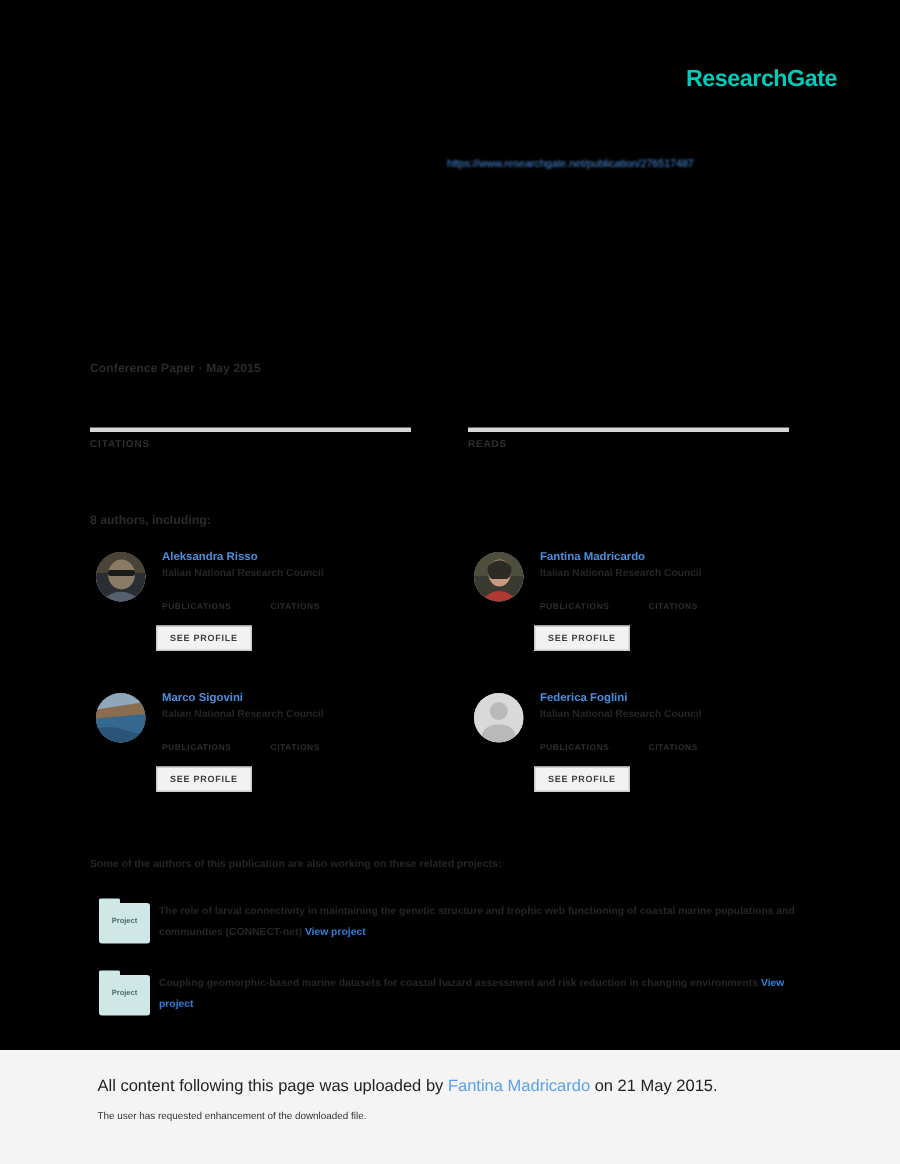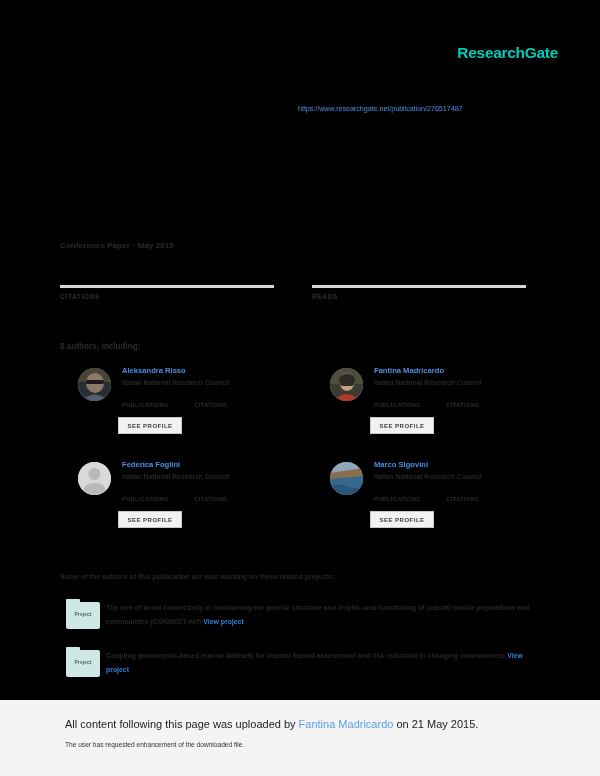--- a/index.html
+++ b/index.html
@@ -114,21 +114,20 @@
   
   .authors-grid {
     position: absolute;
     left: 60px;
     top: 366px;
     width: 480px;
     display: flex;
     flex-wrap: wrap;
     column-gap: 38px;
     row-gap: 16px;
-    justify-content: flex-end;
   }
   .author-card {
     width: 214px;
     position: relative;
     height: 78px;
   }
 
   .author-avatar {
     position: absolute;
     left: 4px;
@@ -362,57 +361,57 @@
         <div class="author-stats">
           <div class="author-stat">PUBLICATIONS</div>
           <div class="author-stat">CITATIONS</div>
         </div>
         <div class="see-profile-btn">SEE PROFILE</div>
       </div>
 
       <div class="author-card">
         <div class="author-avatar">
           <svg viewBox="0 0 33 33" xmlns="http://www.w3.org/2000/svg">
-            <rect width="33" height="33" fill="#d9d9d9"></rect>
-            <circle cx="16.5" cy="12" r="6" fill="#b9b9b9"></circle>
-            <path d="M4.5 33 Q4.5 21 16.5 21 Q28.5 21 28.5 33 Z" fill="#b9b9b9"></path>
-          </svg>
-        </div>
-        <div class="author-body">
-          <div class="author-name">Federica Foglini</div>
-          <div class="author-affiliation">Italian National Research Council</div>
-        </div>
-        <div class="author-stats">
-          <div class="author-stat">PUBLICATIONS</div>
-          <div class="author-stat">CITATIONS</div>
-        </div>
-        <div class="see-profile-btn">SEE PROFILE</div>
-      </div>
-
-      <div class="author-card">
-        <div class="author-avatar">
-          <svg viewBox="0 0 33 33" xmlns="http://www.w3.org/2000/svg">
             <rect width="33" height="33" fill="#2f5f86"></rect>
             <rect x="0" y="0" width="33" height="11" fill="#8fa6bb"></rect>
             <path d="M0 11 L33 6 L33 16 L0 19 Z" fill="#8a6c4e"></path>
             <path d="M0 17 L33 14 L33 33 L0 33 Z" fill="#35688f"></path>
             <path d="M0 24 Q10 21 20 25 Q28 28 33 26 L33 33 L0 33 Z" fill="#2a5578"></path>
           </svg>
         </div>
         <div class="author-body">
           <div class="author-name">Marco Sigovini</div>
           <div class="author-affiliation">Italian National Research Council</div>
         </div>
         <div class="author-stats">
           <div class="author-stat">PUBLICATIONS</div>
           <div class="author-stat">CITATIONS</div>
         </div>
         <div class="see-profile-btn">SEE PROFILE</div>
       </div>
 
+      <div class="author-card">
+        <div class="author-avatar">
+          <svg viewBox="0 0 33 33" xmlns="http://www.w3.org/2000/svg">
+            <rect width="33" height="33" fill="#d9d9d9"></rect>
+            <circle cx="16.5" cy="12" r="6" fill="#b9b9b9"></circle>
+            <path d="M4.5 33 Q4.5 21 16.5 21 Q28.5 21 28.5 33 Z" fill="#b9b9b9"></path>
+          </svg>
+        </div>
+        <div class="author-body">
+          <div class="author-name">Federica Foglini</div>
+          <div class="author-affiliation">Italian National Research Council</div>
+        </div>
+        <div class="author-stats">
+          <div class="author-stat">PUBLICATIONS</div>
+          <div class="author-stat">CITATIONS</div>
+        </div>
+        <div class="see-profile-btn">SEE PROFILE</div>
+      </div>
+
     </div>
 
     <div class="projects-heading">Some of the authors of this publication are also working on these related projects:</div>
 
     <div class="projects-list">
 
       <div class="project-row">
         <div class="project-icon">
           <div class="folder">
             <div class="folder-label">Project</div>

